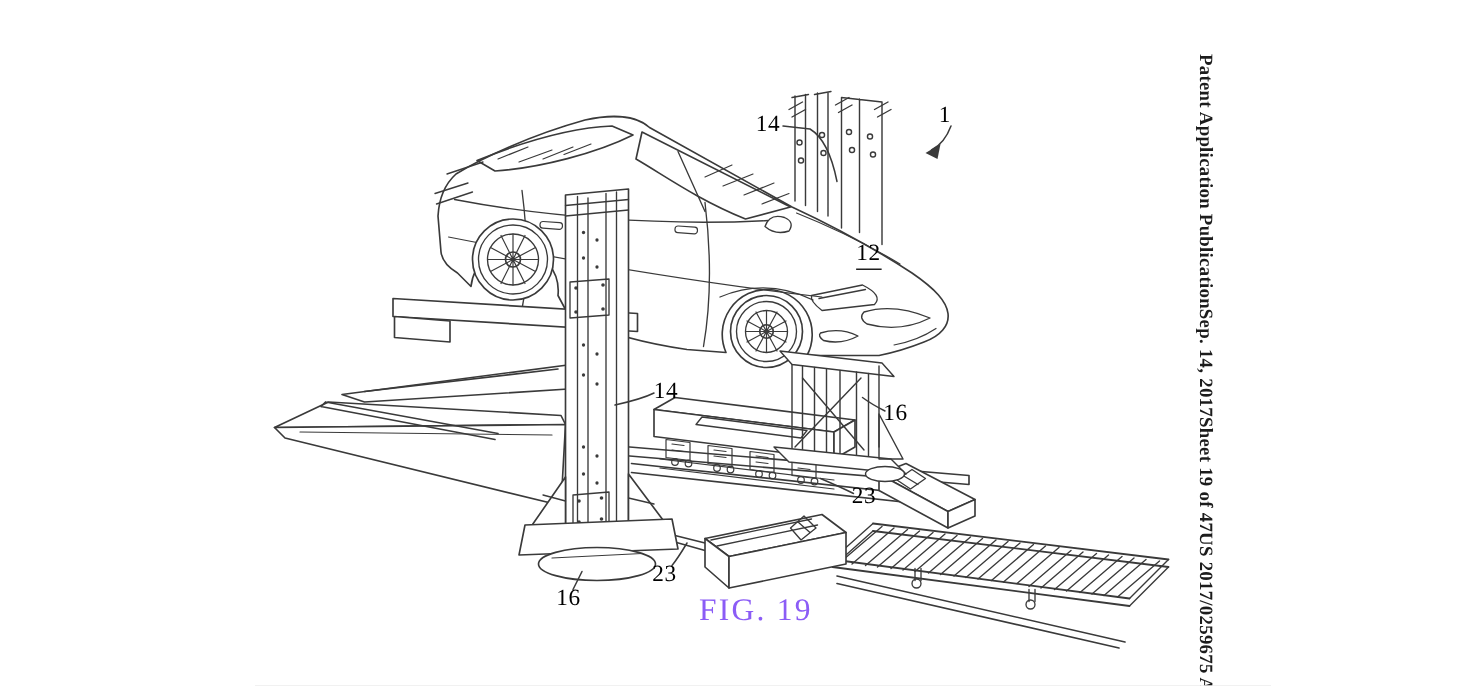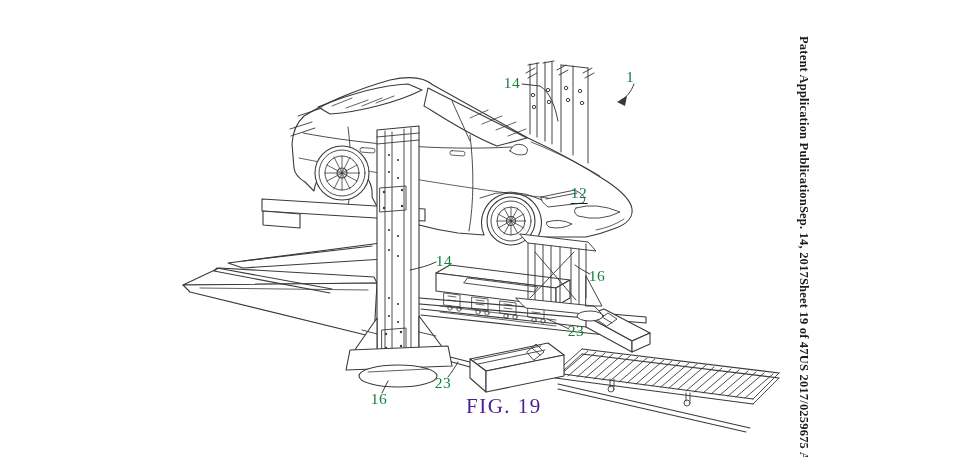--- a/index.html
+++ b/index.html
@@ -8,28 +8,28 @@
   svg{position:absolute;left:0;top:0;}
   svg *{vector-effect:non-scaling-stroke;}
 
   
   .patent-header{position:absolute;left:813px;top:36px;width:412px;height:18px;
      transform:rotate(90deg);transform-origin:0 0;
      display:flex;justify-content:space-between;align-items:center;
      font-weight:bold;font-size:12.5px;color:#1c1c1c;letter-spacing:.2px;white-space:nowrap;}
 
   
-  .ref{position:absolute;transform:translate(-50%,-50%);font-size:15.5px;color:#15803d;
+  .ref{position:absolute;transform:translate(-50%,-50%);font-size:15.5px;color:#000000;
        font-weight:500;letter-spacing:.5px;}
   .ref.u{border-bottom:1.4px solid #1f1f1f;padding-bottom:1px;}
-  .r0{left:512px;top:83px;}  .r1{left:630px;top:77px;}  .r2{left:579px;top:170px;margin-top:24px;}
+  .r0{left:512px;top:83px;}  .r1{left:630px;top:77px;}  .r2{left:579px;top:170px;}
   .r3{left:444px;top:261px;} .r4{left:597px;top:276px;} .r5{left:576px;top:331px;}
   .r6{left:443px;top:383px;} .r7{left:379px;top:399px;}
 
-  .fig-caption{position:absolute;left:466px;top:394px;font-size:21px;color:#4c1d95;
+  .fig-caption{position:absolute;left:466px;top:394px;font-size:21px;color:#8b5cf6;
        letter-spacing:1.5px;font-weight:500;}
 </style>
 </head>
 <body>
 
 <div class="page">
 
   <svg width="980" height="457" viewBox="0 0 980 457" fill="none" stroke="#3a3a3a" stroke-width="1.1" stroke-linecap="round" stroke-linejoin="round">
 
     <g>

